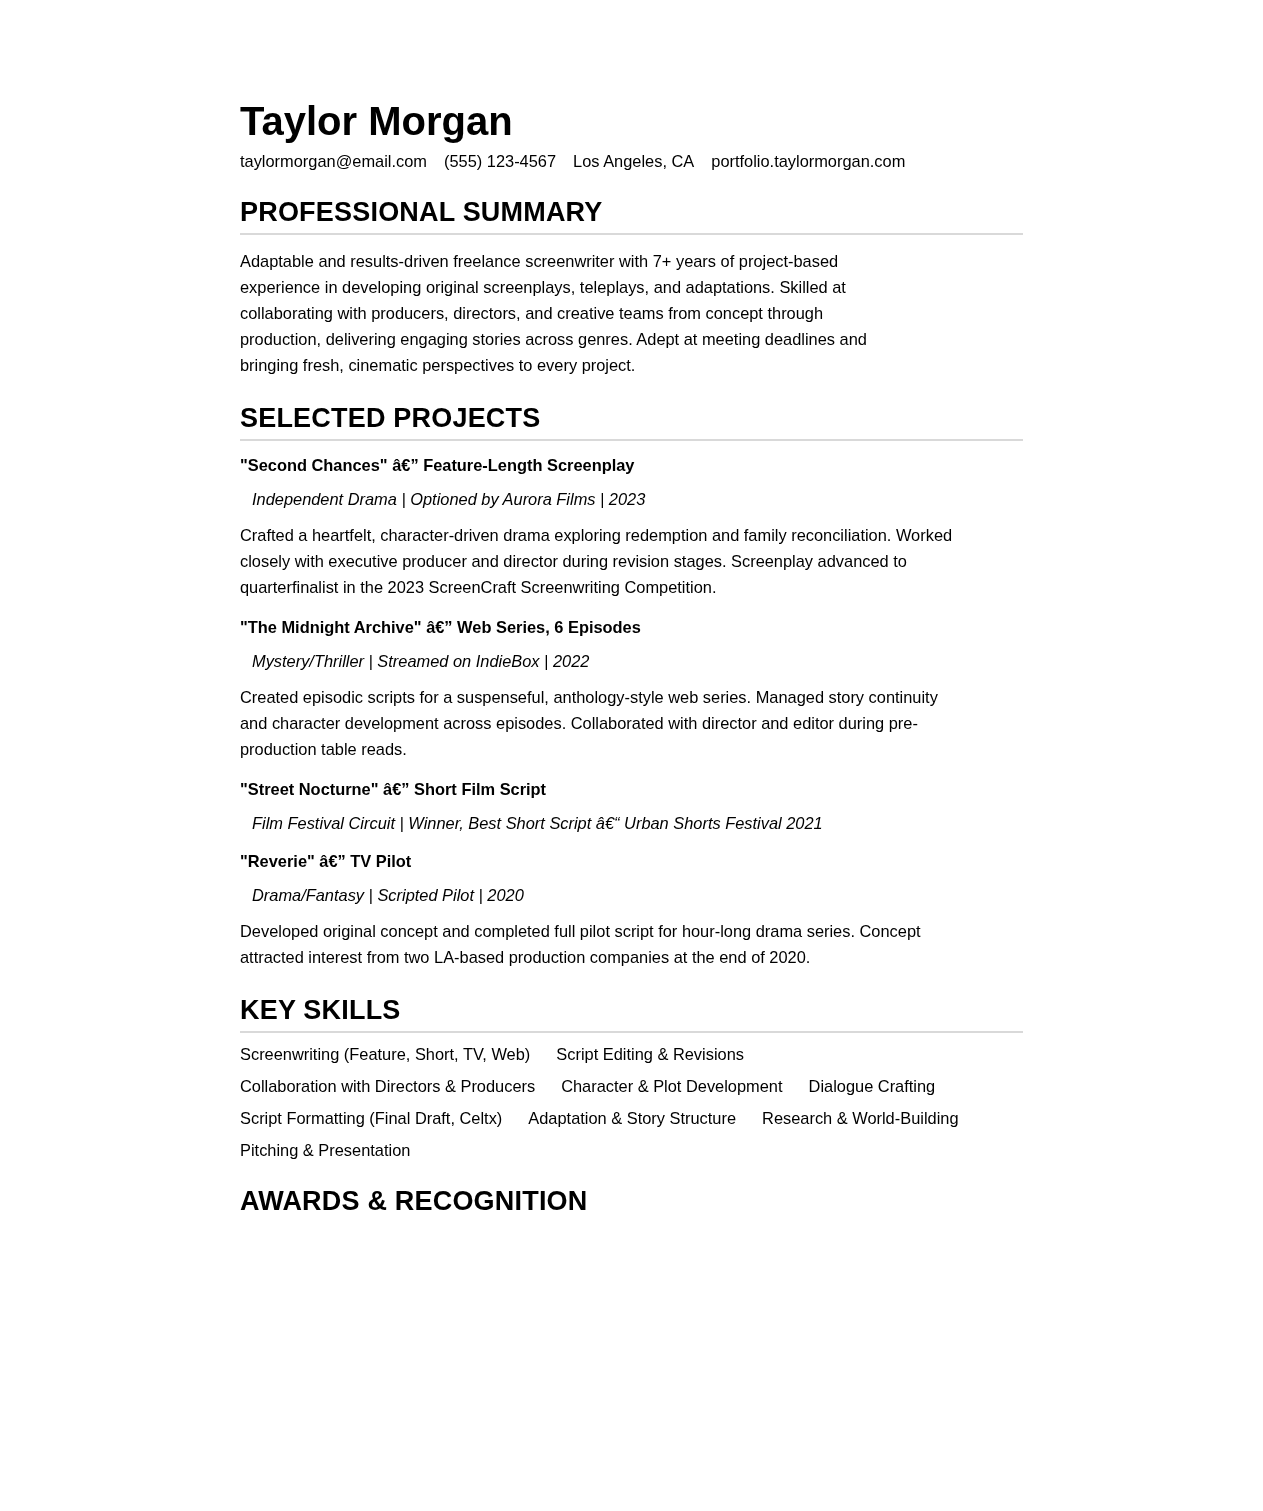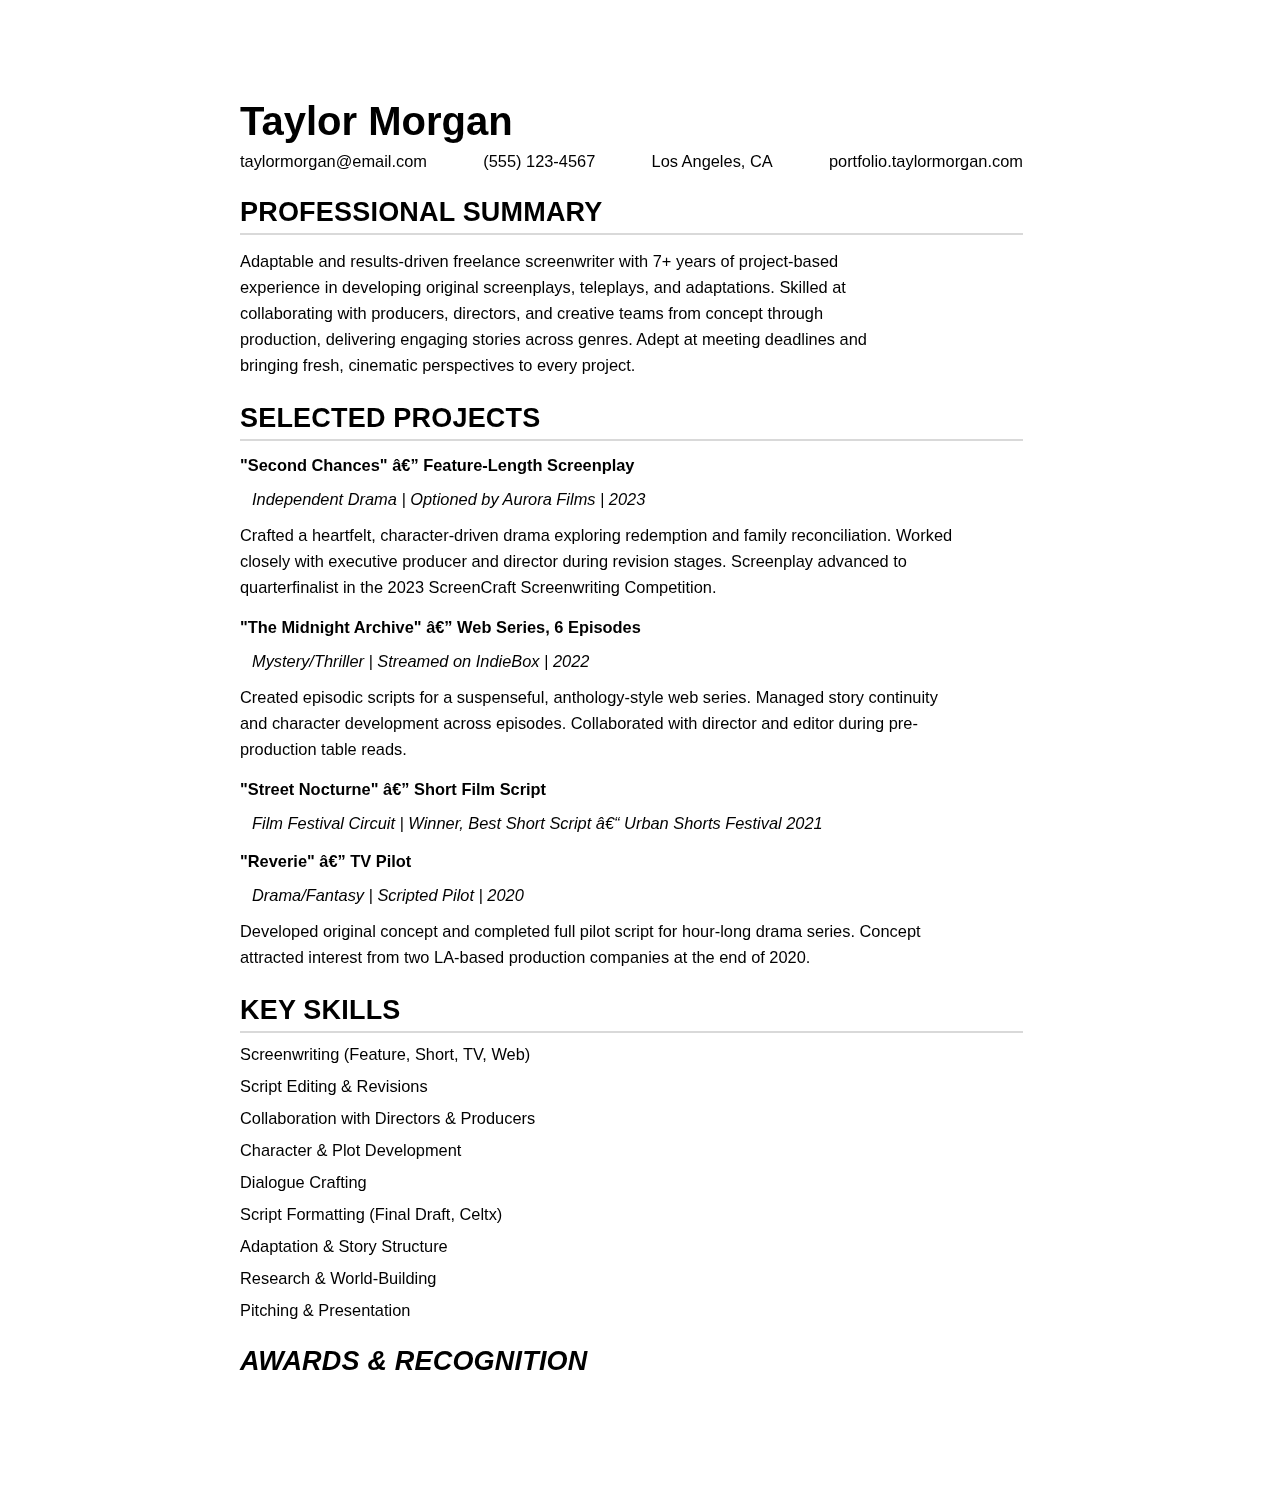--- a/index.html
+++ b/index.html
@@ -25,35 +25,33 @@
     line-height: 48px;
     font-weight: bold;
     margin: 0;
   }
   .contact {
     display: flex;
     gap: 17px;
     margin-top: 5px;
     line-height: 22px;
     white-space: nowrap;
-    justify-content: space-between;
   }
   h2.sec-heading {
     font-size: 27px;
     line-height: 25px;
     font-weight: bold;
     letter-spacing: 0.2px;
     margin: 28px 0 0 0;
     padding-bottom: 8px;
     border-bottom: 2px solid #d9d9d9;
   }
   h2.sec-heading.no-rule {
     border-bottom: none;
     padding-bottom: 0;
-    font-style: italic;
   }
   .para {
     margin: 13px 0 0 0;
     white-space: pre-line;
   }
   .project { margin-top: 13px; }
   .project + .project { margin-top: 16px; }
   .ptitle {
     font-size: 16.4px;
     line-height: 22px;
@@ -66,21 +64,20 @@
     margin: 12px;
   }
   .pdesc { margin: 1px 0 0 0; }
   .skills {
     display: flex;
     flex-wrap: wrap;
     column-gap: 26px;
     row-gap: 10px;
     margin-top: 10px;
     line-height: 22px;
-    flex-direction: column;
   }
   .skill { white-space: nowrap; }
   .edu {
     margin: 6px 0 0 0;
     line-height: 22px;
   }
   .edu + .edu { margin-top: 14px; }
 </style>
 </head>
 <body>

